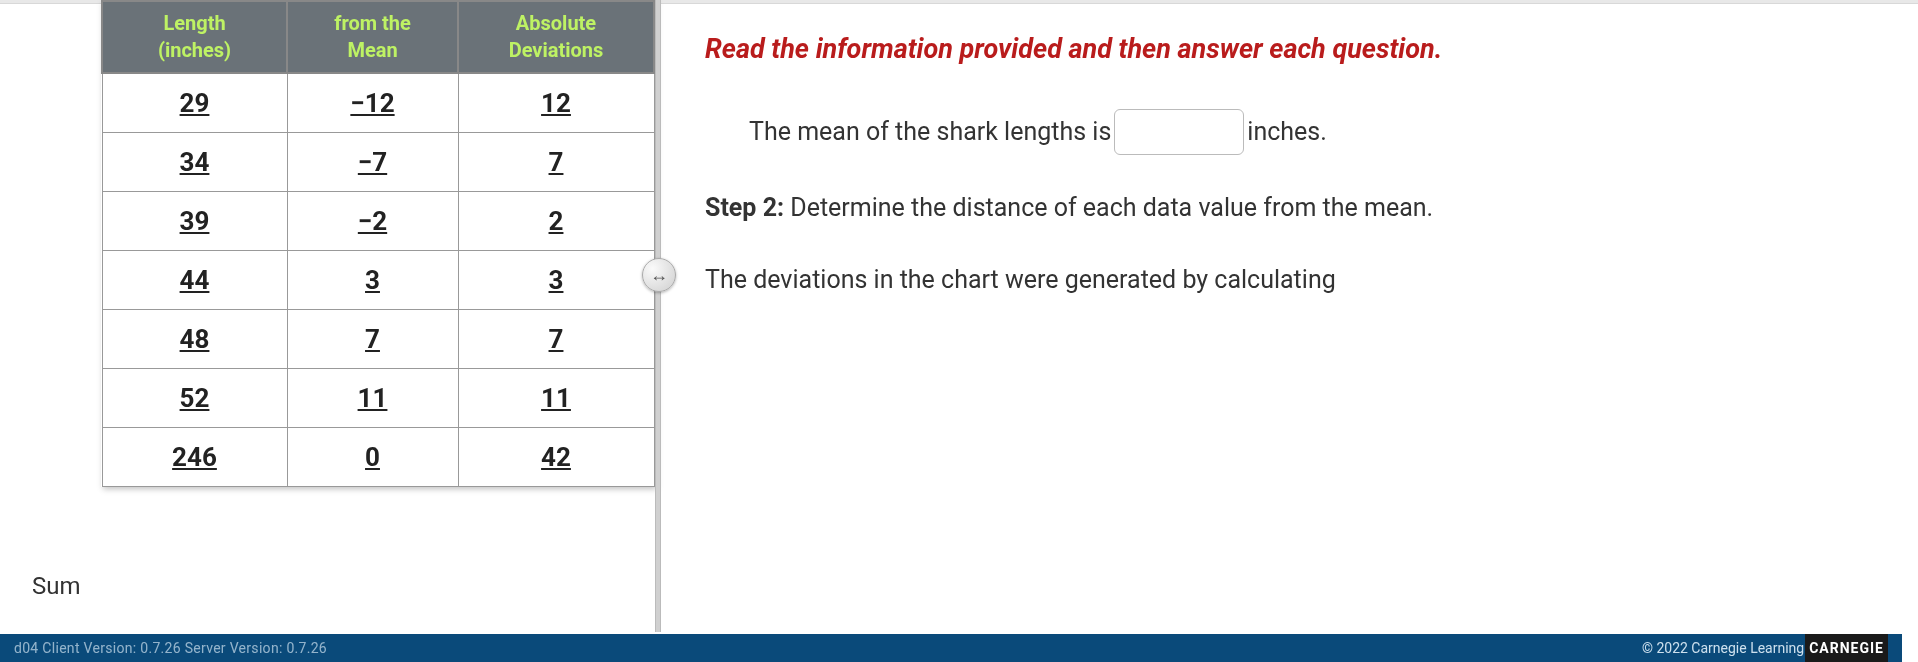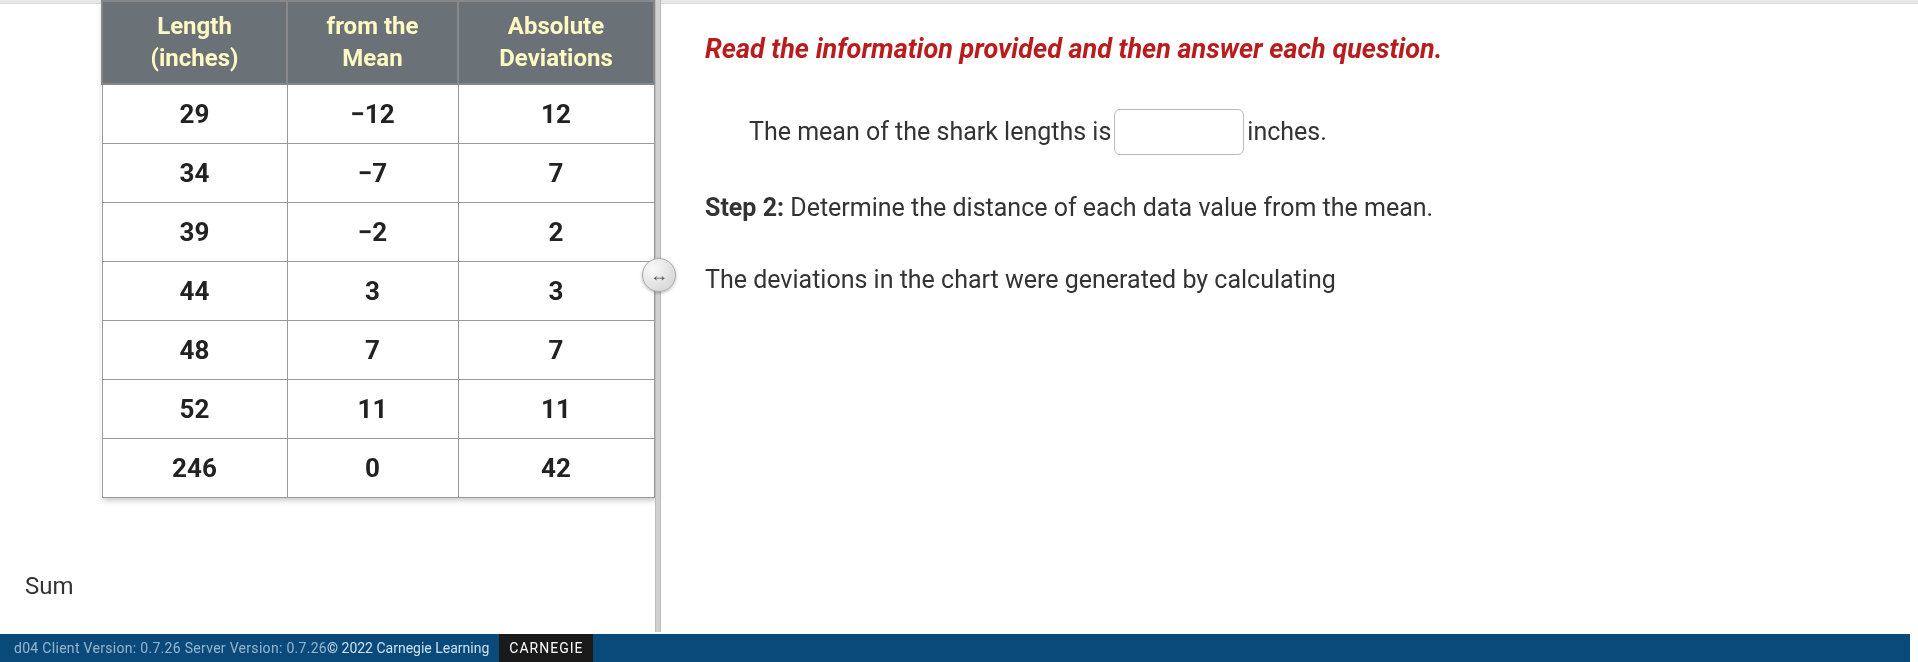--- a/index.html
+++ b/index.html
@@ -20,55 +20,56 @@
 .left-panel {
   width: 655px;
   padding: 0 0 0 0;
   position: relative;
   display: flex;
   align-items: flex-start;
   justify-content: flex-end;
 }
 .sum-label {
   position: absolute;
-  left: 9px;
+  left: 16px;
   bottom: 62px;
   font-size: 24px;
   font-weight: 400;
   color: #333;
   padding-left: 16px;
 }
 .data-table {
   border-collapse: collapse;
   margin-left: 75px;
   box-shadow: 2px 2px 6px rgba(0,0,0,0.25);
   background: #fff;
 }
 .data-table th {
   background: #6a7278;
-  color: #fef9c3;
-  font-weight: 700;
-  font-size: 24px;
+  color: #bef264;
+  font-weight: 700;
+  font-size: 20px;
   padding: 8px 14px;
   border: 2px solid #888;
   text-align: center;
   vertical-align: middle;
   line-height: 1.35;
 }
 .data-table th:first-child { width: 185px; }
 .data-table th:nth-child(2) { width: 171px; }
 .data-table th:nth-child(3) { width: 196px; }
 .data-table td {
   border: 1px solid #999;
   text-align: center;
   font-size: 26px;
   font-weight: 700;
   color: #222;
   padding: 14px 10px;
   background: #fff;
+  text-decoration: underline;
 }
 .divider {
   position: absolute;
   left: 655px;
   top: 0;
   bottom: 30px;
   width: 6px;
   background: #d0d0d0;
   border-left: 1px solid #bbb;
   border-right: 1px solid #bbb;
@@ -119,42 +120,42 @@
   width: 130px;
   height: 46px;
   border: 1px solid #bbb;
   border-radius: 6px;
   font-size: 22px;
   padding: 4px 10px;
   background: #fff;
 }
 .footer-bar {
   position: absolute;
-  left: 0; right: 8px; bottom: 0;
+  left: 0; right: 16px; bottom: 0;
   height: 28px;
   background: #0a4a7a;
   color: #cde0ee;
   font-size: 14px;
   display: flex;
   align-items: center;
   padding: 0 14px;
-  justify-content: flex-start;
+  justify-content: space-between;
 }
 .footer-left { opacity: 0.7; letter-spacing: 0.3px; }
 .footer-right {
   display: flex;
   align-items: center;
-  gap: 10px;
+  gap: 1px;
 }
 .carnegie-logo {
   background: #1a1a1a;
   color: #fff;
-  font-weight: 400;
+  font-weight: 700;
   font-size: 14px;
-  padding: 6px 10px;
+  padding: 6px 4px;
   letter-spacing: 1px;
 }
 .top-line {
   position: absolute;
   top: 0; left: 0; right: 0;
   height: 4px;
   background: #e8e8e8;
   border-bottom: 1px solid #d8d8d8;
 }
 </style>

